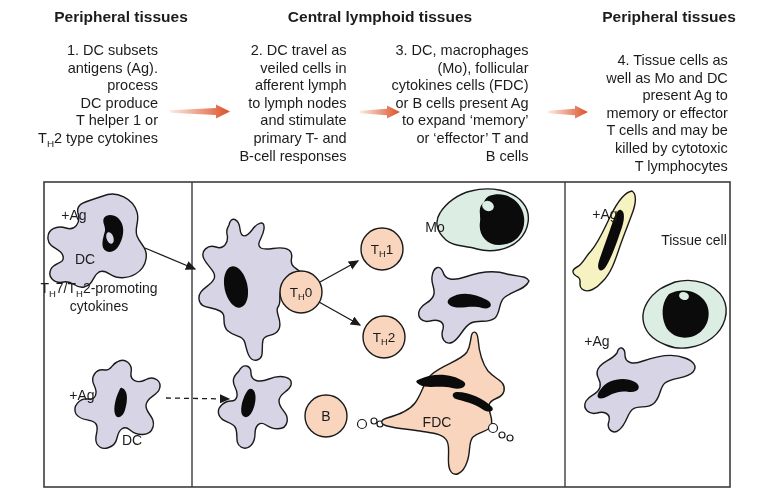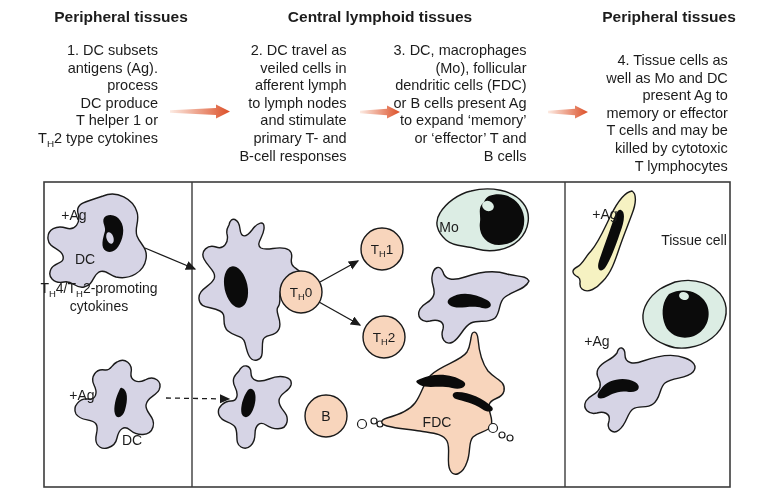--- a/index.html
+++ b/index.html
@@ -43,21 +43,21 @@
       <div>veiled cells in</div>
       <div>afferent lymph</div>
       <div>to lymph nodes</div>
       <div>and stimulate</div>
       <div>primary T- and</div>
       <div>B-cell responses</div>
     </div>
   <div class="step" style="left:460px;top:42px">
       <div>3. DC, macrophages</div>
       <div>(Mo), follicular</div>
-      <div>dendritic cells (FDC)</div>
+      <div>cytokines cells (FDC)</div>
       <div>or B cells present Ag</div>
       <div>to expand ‘memory’</div>
       <div>or ‘effector’ T and</div>
       <div>B cells</div>
     </div>
   <div class="step" style="left:667px;top:52px">
       <div>4. Tissue cells as</div>
       <div>well as Mo and DC</div>
       <div>present Ag to</div>
       <div>memory or effector</div>
@@ -153,28 +153,28 @@
     <path d="M626,113 C640,106 656,110 663,122 C669,133 665,149 651,155 C637,160 624,153 621,141 C618,130 620,120 626,113 Z" fill="#0b0b0b"></path>
     <ellipse cx="641" cy="115" rx="5" ry="4" transform="rotate(15 641 115)" fill="#dcede4"></ellipse>
 
     <path class="cell" d="M574,172 C576,164 582,166 582,174 C582,182 590,184 600,180 C614,175 630,172 642,177 C650,180 655,185 650,191 C644,198 630,196 622,202 C616,207 618,217 610,223 C604,228 596,224 590,228 C584,232 584,243 576,249 C570,254 563,248 566,240 C568,232 560,230 554,232 C546,234 539,228 543,220 C547,213 555,214 557,206 C559,198 551,196 555,188 C559,180 568,180 574,172 Z" fill="#d6d4e5"></path>
     <path d="M558,208 C564,198 582,195 592,201 C599,205 596,212 586,211 C574,209 568,214 561,217 C553,219 553,214 558,208 Z" fill="#0b0b0b"></path>
   </svg>
 
   <div class="lbl" style="left:74px;top:215px">+Ag</div>
   <div class="lbl" style="left:85px;top:259px">DC</div>
   <div class="lines-center" style="left:99px;top:280px">
-      <div><span>T</span><sub>H</sub><span>4/T</span><sub>H</sub><span>2-promoting</span></div>
+      <div><span>T</span><sub>H</sub><span>7/T</span><sub>H</sub><span>2-promoting</span></div>
       <div>cytokines</div>
     </div>
   <div class="lbl" style="left:82px;top:395px">+Ag</div>
   <div class="lbl" style="left:132px;top:440px">DC</div>
   <div class="lbl sm" style="left:301px;top:292px"><span>T</span><sub>H</sub><span>0</span></div>
   <div class="lbl sm" style="left:382px;top:249px"><span>T</span><sub>H</sub><span>1</span></div>
   <div class="lbl sm" style="left:384px;top:337px"><span>T</span><sub>H</sub><span>2</span></div>
-  <div class="lbl" style="left:449px;top:227px">Mo</div>
+  <div class="lbl" style="left:435px;top:227px">Mo</div>
   <div class="lbl" style="left:326px;top:416px">B</div>
   <div class="lbl" style="left:437px;top:422px">FDC</div>
   <div class="lbl" style="left:605px;top:214px">+Ag</div>
   <div class="lbl" style="left:694px;top:240px">Tissue cell</div>
   <div class="lbl" style="left:597px;top:341px">+Ag</div>
 
 </div>
 
 </body></html>

